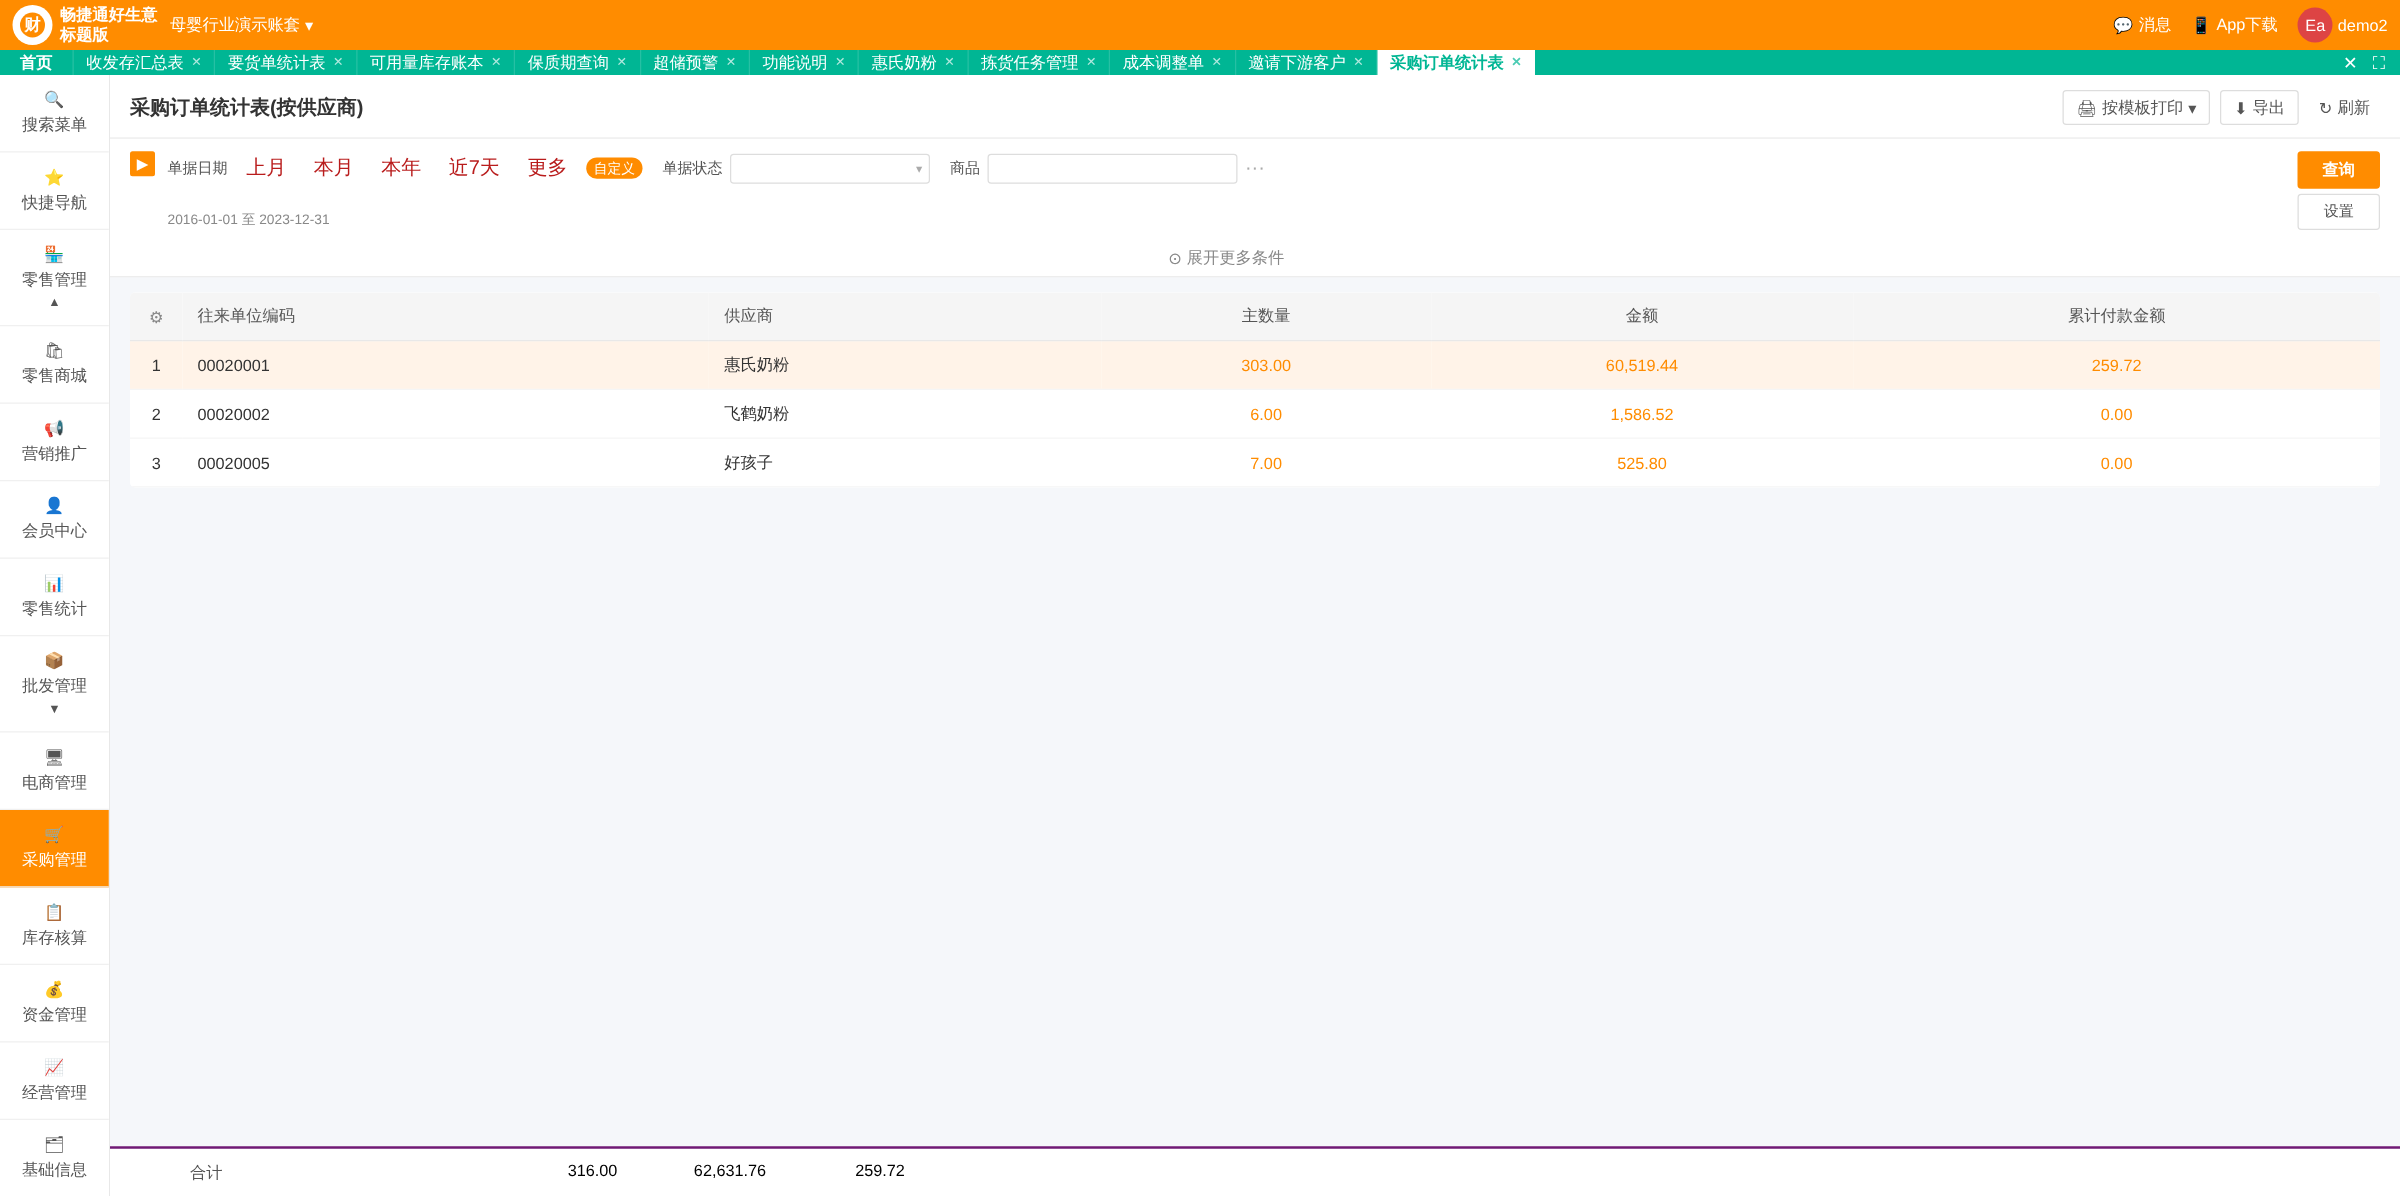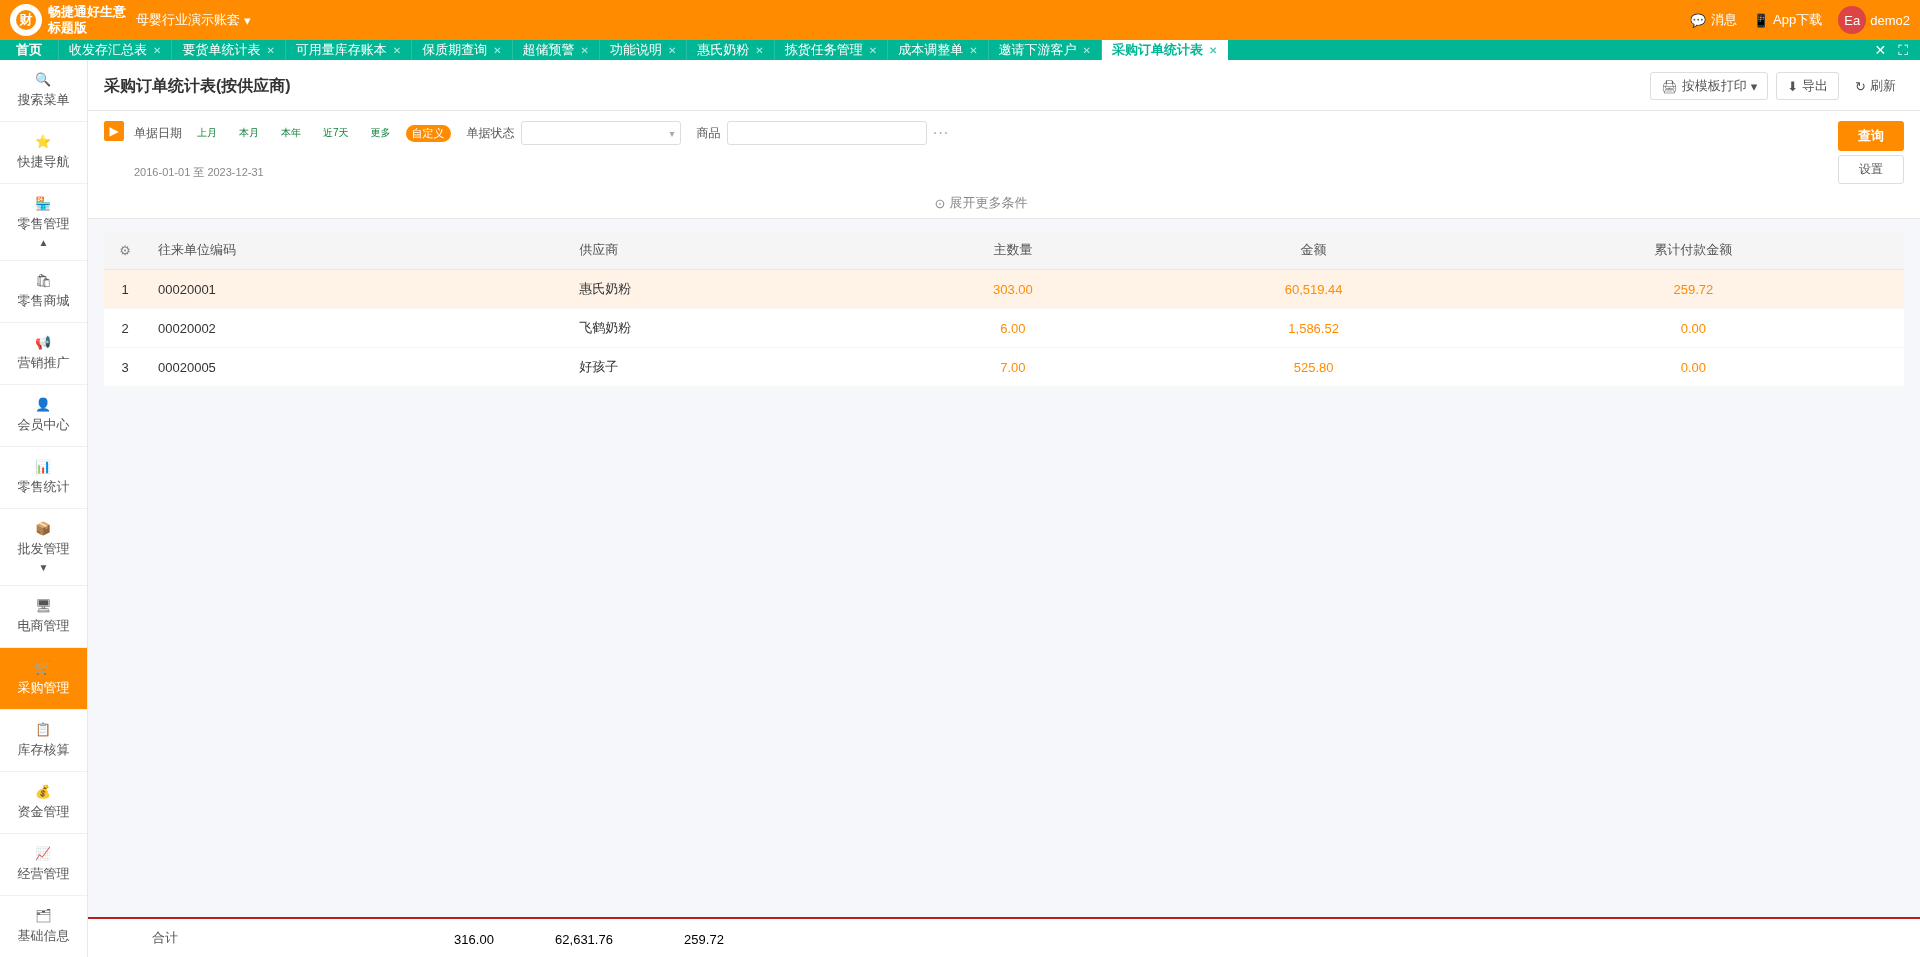--- a/index.html
+++ b/index.html
@@ -106,22 +106,22 @@
     .btn-print { display: flex; align-items: center; gap: 4px; border: 1px solid #ddd; background: #fff; padding: 4px 10px; border-radius: 3px; cursor: pointer; font-size: 12px; color: #555; }
     .btn-export { display: flex; align-items: center; gap: 4px; border: 1px solid #ddd; background: #fff; padding: 4px 10px; border-radius: 3px; cursor: pointer; font-size: 12px; color: #555; }
     .btn-refresh { display: flex; align-items: center; gap: 4px; border: none; background: #fff; padding: 4px 8px; cursor: pointer; font-size: 12px; color: #555; }
     .filter-group { display: flex; align-items: center; gap: 6px; }
     .filter-label { color: #555; font-size: 12px; white-space: nowrap; }
     .filter-shortcuts { display: flex; gap: 4px; }
     .filter-shortcut {
       padding: 2px 8px;
       border-radius: 2px;
       cursor: pointer;
-      font-size: 10px;
-      color: #15803d;
+      font-size: 16px;
+      color: #b91c1c;
       border: 1px solid transparent;
     }
     .custom-date-tag {
       background: #ff8c00;
       color: #fff;
       padding: 1px 6px;
       border-radius: 10px;
       font-size: 11px;
       cursor: pointer;
     }
@@ -504,21 +504,21 @@
             <td>00020005</td>
             <td>好孩子</td>
             <td class="center link">7.00</td>
             <td class="center link">525.80</td>
             <td class="center link">0.00</td>
           </tr>
         </tbody>
       </table>
     </div>
 
-    <div style="background:#fff; border-top: 2px solid #b91c1c; padding: 10px 16px; display:flex; align-items:flex-end; flex-shrink:0;">
+    <div style="background:#fff; border-top: 2px solid #701a75; padding: 10px 16px; display:flex; align-items:flex-start; flex-shrink:0;">
       <div style="width:40px; flex-shrink:0;"></div>
       <div style="min-width:120px; color:#555; font-size:13px; padding-left:8px;">合计</div>
       <div style="min-width:160px;"></div>
       <div style="min-width:100px; text-align:center; font-size:13px; font-weight:500;">316.00</div>
       <div style="min-width:120px; text-align:center; font-size:13px; font-weight:500;">62,631.76</div>
       <div style="min-width:120px; text-align:center; font-size:13px; font-weight:500;">259.72</div>
     </div>
 
   </div>
 </div>

